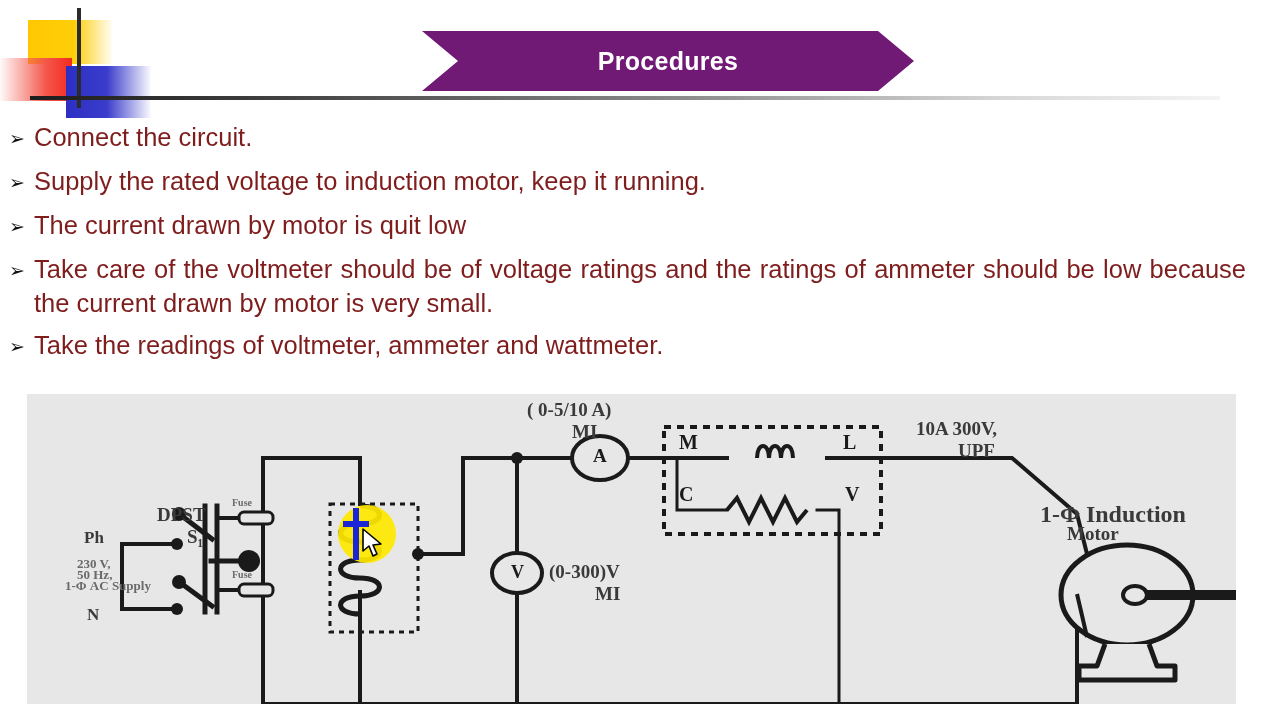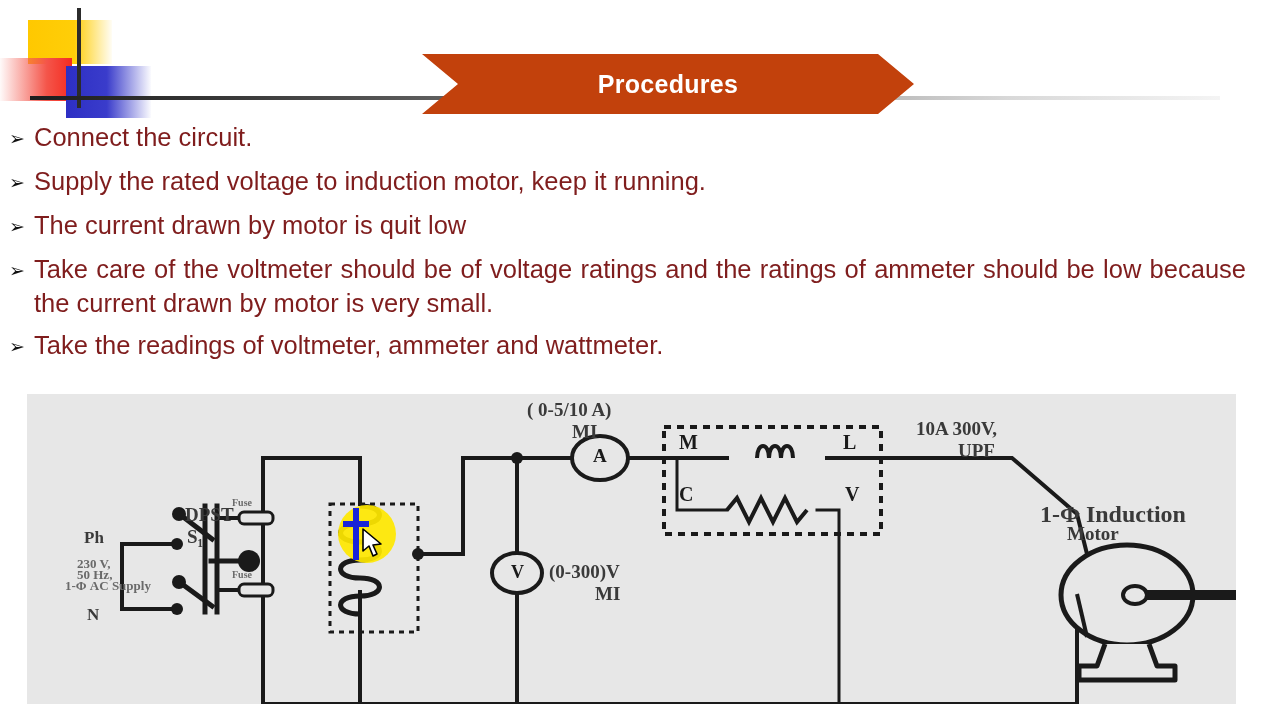--- a/index.html
+++ b/index.html
@@ -29,24 +29,24 @@
     left: 77px; top: 8px; width: 4px; height: 100px; background: #2b2b2b;
   }
   .deco-hline {
     left: 30px; top: 96px; width: 1190px; height: 4px;
     background: linear-gradient(to right, #1d1d1d 0%, #3b3b3b 18%, #8b8b8b 55%, #d8d8d8 82%, #f4f4f4 100%);
   }
 
   
   .banner {
     position: absolute; left: 422px; top: 31px; width: 492px; height: 60px;
-    background: #c2410c;
+    background: #701a75;
     -webkit-clip-path: polygon(0 0, calc(100% - 36px) 0, 100% 50%, calc(100% - 36px) 100%, 0 100%, 36px 50%);
     clip-path: polygon(0 0, calc(100% - 36px) 0, 100% 50%, calc(100% - 36px) 100%, 0 100%, 36px 50%);
-    display: flex; align-items: center; justify-content: center; margin-top: 23px;
+    display: flex; align-items: center; justify-content: center;
   }
   .banner-text {
     color: #ffffff; font-weight: bold; font-size: 25px; letter-spacing: .3px;
   }
 
   
   #bullets { position: absolute; left: 0px; top: 120px; width: 1260px; }
   .bullet-row {
     display: flex; align-items: flex-start;
     margin-bottom: 8px;
@@ -245,21 +245,21 @@
     <div class="dlabel" style="left:816px; top:38px; font-size:20px; color:#1a1a1a;">L</div>
     <div class="dlabel" style="left:652px; top:90px; font-size:20px; color:#1a1a1a;">C</div>
     <div class="dlabel" style="left:818px; top:90px; font-size:20px; color:#1a1a1a;">V</div>
 
     <div class="dlabel" style="left:889px; top:25px; font-size:19px;">10A 300V,</div>
     <div class="dlabel" style="left:931px; top:47px; font-size:19px;">UPF</div>
 
     <div class="dlabel" style="left:1013px; top:108px; font-size:24px;">1-Φ Induction</div>
     <div class="dlabel" style="left:1040px; top:130px; font-size:19px;">Motor</div>
 
-    <div class="dlabel" style="left:130px; top:111px; font-size:19px;margin-left:28px;">DPST</div>
+    <div class="dlabel" style="left:130px; top:111px; font-size:19px;">DPST</div>
     <div class="dlabel" style="left:160px; top:133px; font-size:19px;text-align:center;">S₁</div>
 
     <div class="dlabel" style="left:57px; top:135px; font-size:17px;">Ph</div>
     <div class="dlabel" style="left:60px; top:212px; font-size:17px;">N</div>
 
     <div class="dlabel tiny" style="left:50px; top:163px;">230 V,</div>
     <div class="dlabel tiny" style="left:50px; top:174px;">50 Hz,</div>
     <div class="dlabel tiny" style="left:38px; top:185px;">1-Φ AC Supply</div>
 
     <div class="dlabel tiny" style="left:205px; top:104px; font-size:10px;">Fuse</div>

